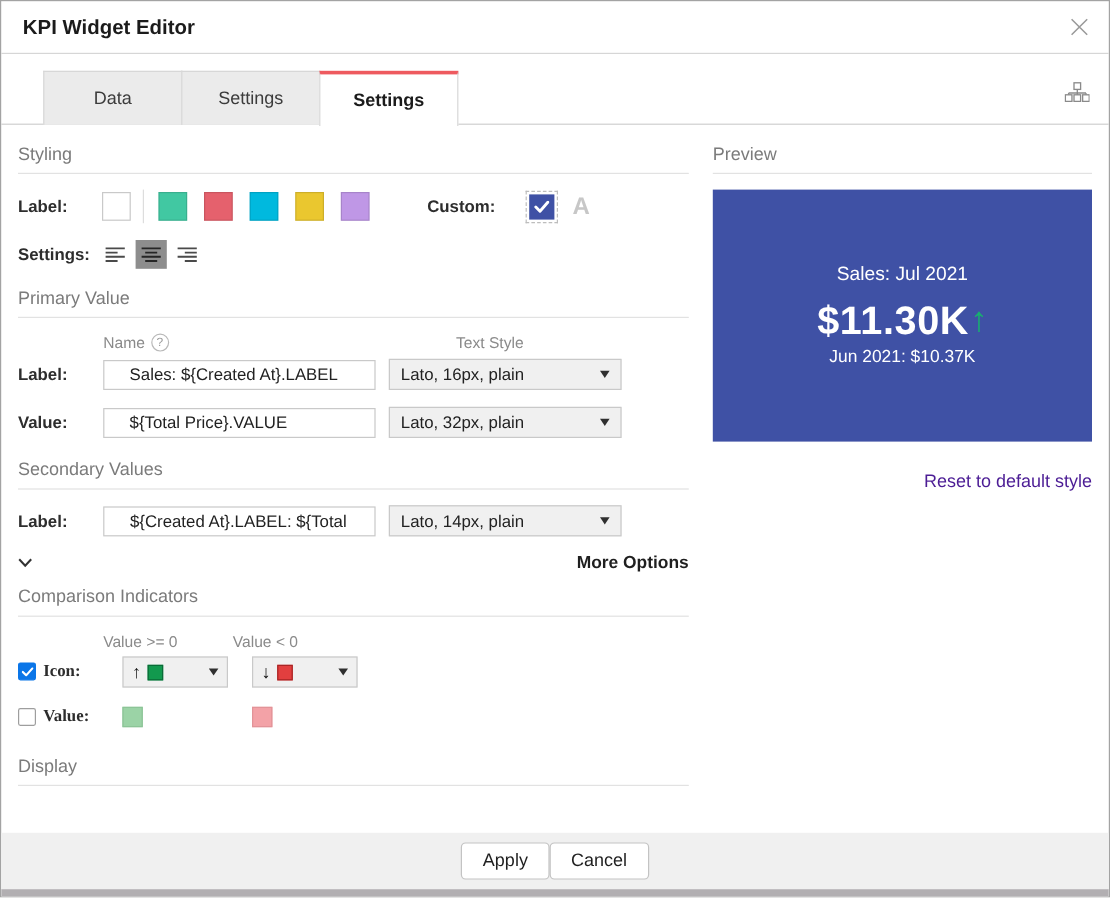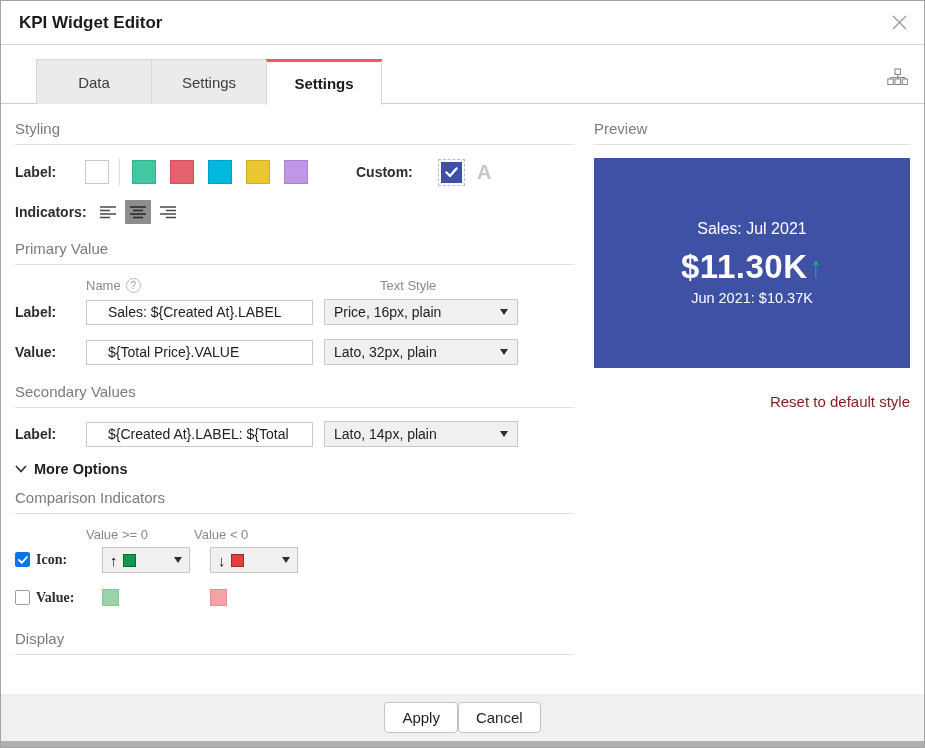--- a/index.html
+++ b/index.html
@@ -96,21 +96,21 @@
     padding:0 21px; outline:none;
   }
   .sel {
     margin-left:11px; width:194px; height:26px;
     background:#f0f0f0; border:1px solid #c9c9c9;
     display:flex; align-items:center; justify-content:space-between;
     padding:0 9px; font-size:14px; color:#222; cursor:pointer;
   }
   .caret-down { width:0; height:0; border-left:4.5px solid transparent; border-right:4.5px solid transparent; border-top:6px solid #2f2f2f; }
 
-  .more-options { display:flex; align-items:center; gap:7px; font-size:14.5px; font-weight:bold; color:#1f1f1f; margin:2px 0 12px 0; cursor:pointer; }
+  .more-options { display:flex; align-items:center; gap:7px; font-size:14.5px; font-weight:bold; color:#1f1f1f; margin:2px 0 12px 0; cursor:pointer;justify-content:space-between; }
 
   
   .ci-headers { display:flex; font-size:13px; color:#8a8a8a; margin-bottom:5px; }
   .ci-headers .c1 { margin-left:71px; width:108px; }
   .ci-row { display:flex; align-items:center; margin-bottom:16px; }
   .ci-label { width:87px; display:flex; align-items:flex-start; gap:6px;font-family:Liberation Serif, serif; }
   .cb { width:15px; height:15px; border:1px solid #9e9e9e; border-radius:2px; background:#fff; display:flex; align-items:center; justify-content:center; cursor:pointer; }
   .cb.checked { background:#0b76e8; border-color:#0b76e8; }
   .icon-sel {
     width:88px; height:26px; background:#f0f0f0; border:1px solid #c9c9c9;
@@ -136,21 +136,21 @@
   .preview-card {
     height:210px; width:100%;
     display:flex; flex-direction:column; align-items:center; justify-content:center;
     color:#fff; margin-top:2px;
   }
   .pv-label { font-size:16px; margin-bottom:10px; }
   .pv-value-row { display:flex; align-items:center; }
   .pv-value { font-size:33px; font-weight:600; letter-spacing:0.5px; }
   .pv-arrow { font-size:29px; font-weight:600; color:#17b26e; margin-left:1px; }
   .pv-secondary { font-size:14.5px; margin-top:4px; }
-  .reset-link { display:block; text-align:right; margin-top:25px; color:#7f1d1d; font-size:15px; text-decoration:none; cursor:pointer; }
+  .reset-link { display:block; text-align:right; margin-top:25px; color:#4c1d95; font-size:15px; text-decoration:none; cursor:pointer; }
 
   
   .dlg-footer {
     flex:0 0 47px; background:#f0f0f0;
     display:flex; align-items:center; justify-content:center; 
   }
   .btn {
     background:#fff; border:1px solid #c3c3c3; border-radius:4px;
     font-family:"Liberation Sans", sans-serif; font-size:15px; color:#1f1f1f;
     padding:6px 17px; cursor:pointer;
@@ -214,21 +214,21 @@
           <span class="cb-custom" style="background-color: rgb(63, 81, 165);">
             <svg width="13" height="11" viewBox="0 0 13 11">
                 <path d="M1.5 5.5 L5 9 L11.5 1.5" stroke="#fff" stroke-width="2.4" fill="none" stroke-linecap="round" stroke-linejoin="round"></path>
               </svg>
           </span>
         </span>
         <span class="font-icon">A</span>
       </div>
 
       <div class="row alignment-row">
-        <span class="lbl">Indicators:</span>
+        <span class="lbl">Settings:</span>
         <span class="align-btn">
           <svg width="18" height="16" viewBox="0 0 18 16">
             <path d="M1 3 H17 M1 6.5 H11 M1 10 H17 M1 13.5 H11" stroke="#4a4a4a" stroke-width="1.6"></path>
           </svg>
         </span>
         <span class="align-btn selected">
           <svg width="18" height="16" viewBox="0 0 18 16">
             <path d="M1 3 H17 M4 6.5 H14 M1 10 H17 M4 13.5 H14" stroke="#262626" stroke-width="1.6"></path>
           </svg>
         </span>
@@ -246,21 +246,21 @@
           <span>Name</span>
           <span class="help-circle">?</span>
         </span>
         <span class="h2">Text Style</span>
       </div>
 
       <div class="form-row">
         <span class="lbl">Label:</span>
         <input class="txt-input" value="Sales: ${Created At}.LABEL" style="">
         <div class="sel">
-          <span>Price, 16px, plain</span>
+          <span>Lato, 16px, plain</span>
           <span class="caret-down"></span>
         </div>
       </div>
 
       <div class="form-row">
         <span class="lbl">Value:</span>
         <input class="txt-input" value="${Total Price}.VALUE" style="">
         <div class="sel">
           <span>Lato, 32px, plain</span>
           <span class="caret-down"></span>

